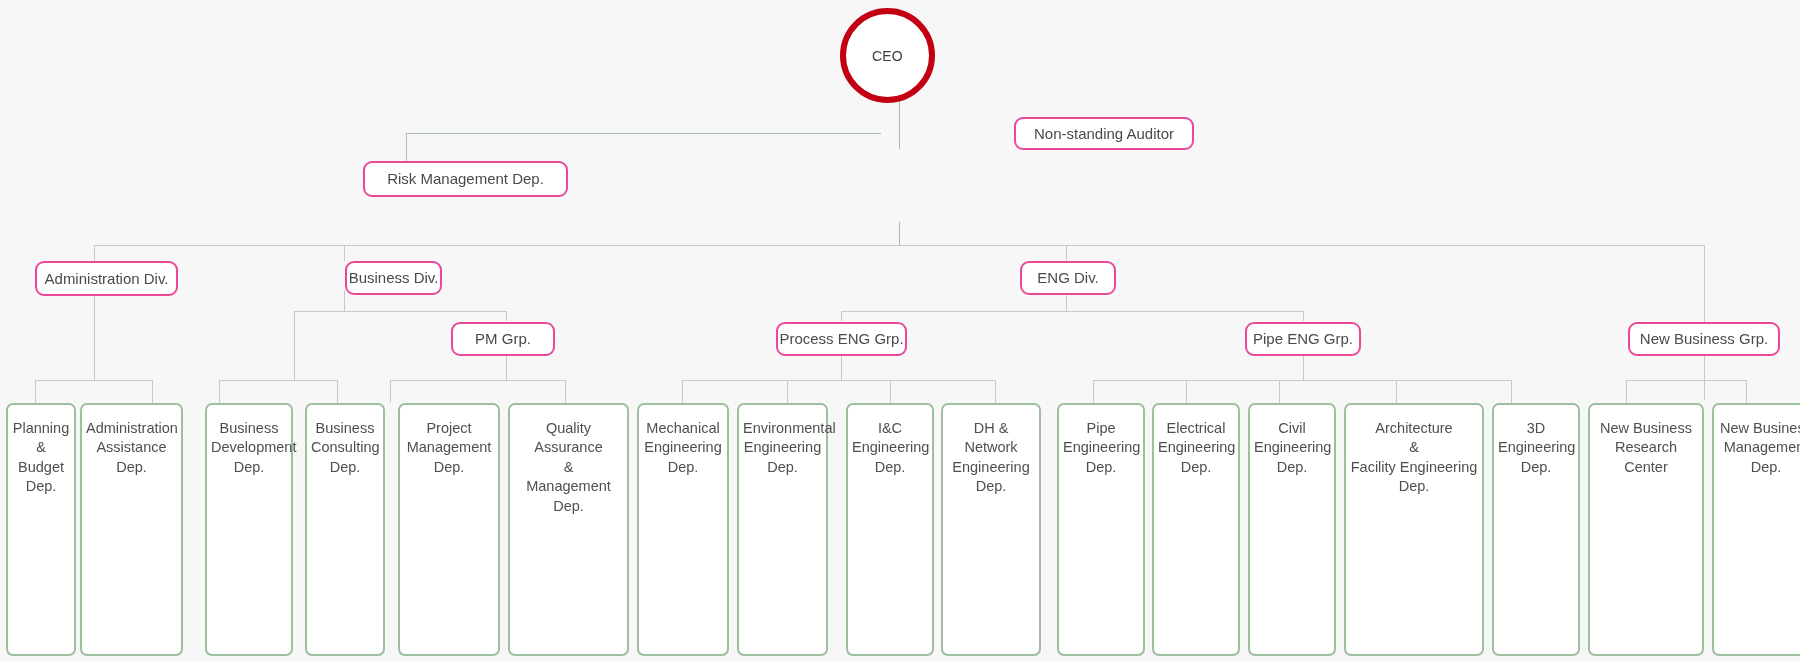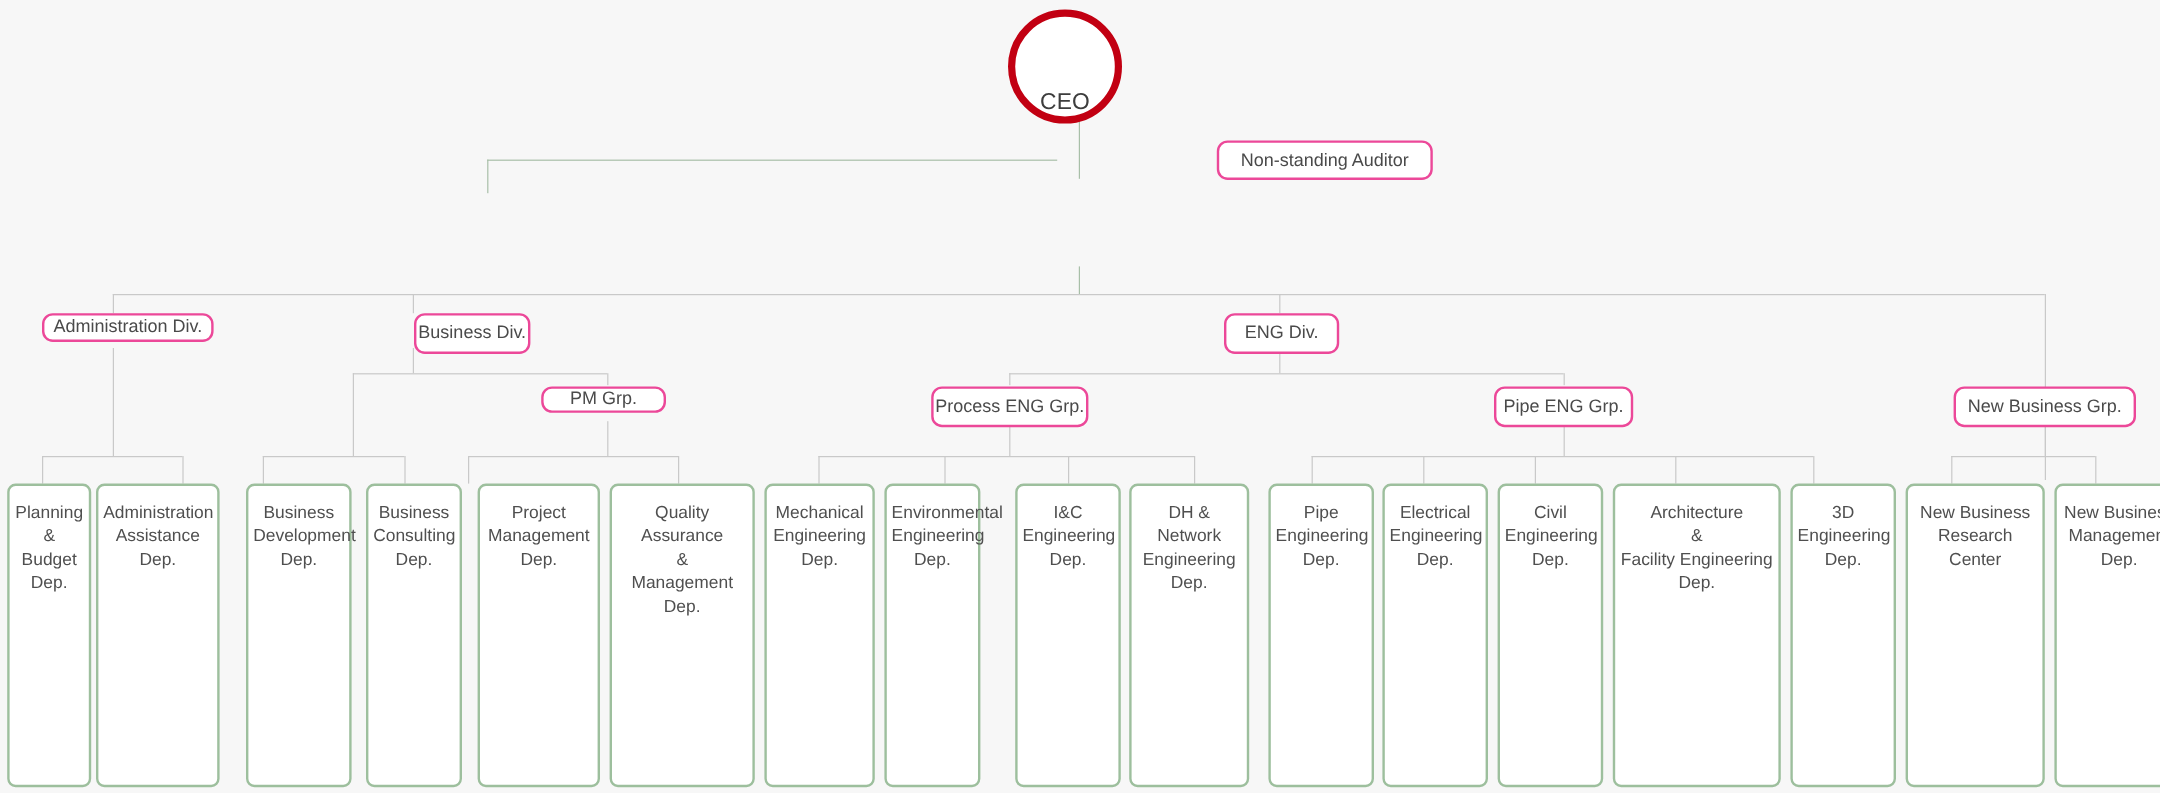--- a/index.html
+++ b/index.html
@@ -32,25 +32,25 @@
   }
   .conn-grey.h { height: 1px; }
   .conn-grey.v { width: 1px; }
 
   
   .circle-node {
     position: absolute;
     border-radius: 50%;
     background: #ffffff;
     display: flex;
-    align-items: flex-end;
+    align-items: center;
     justify-content: center;
     box-sizing: border-box;
     color: #3d3d3d;
-    font-size: 19px;
+    font-size: 14px;
     letter-spacing: .2px;
   }
   .circle-ceo {
     border: 6px solid #c20012;
   }
   .circle-director {
     border: 6px solid #333333;
   }
 
   
@@ -151,34 +151,37 @@
 
   <div class="circle-node circle-ceo" style="left:840px; top:8px; width:95px; height:95px;">
     <span>CEO</span>
   </div>
 
 
   <div class="pill" style="left:1014px; top:117px; width:180px; height:33px;">
     <span>Non-standing Auditor</span>
   </div>
 
-
-  <div class="pill" style="left:35px; top:261px; width:143px; height:24px;justify-content:center;">
+  <div class="pill" style="left:363px; top:161px; width:205px; height:36px;">
+    <span>Risk Management Dep.</span>
+  </div>
+
+  <div class="pill" style="left:35px; top:261px; width:143px; height:35px;justify-content:center;">
     <span>Administration Div.</span>
   </div>
 
   <div class="pill" style="left:345px; top:261px; width:97px; height:34px;">
     <span>Business Div.</span>
   </div>
 
   <div class="pill" style="left:1020px; top:261px; width:96px; height:34px;">
     <span>ENG Div.</span>
   </div>
 
-  <div class="pill" style="left:451px; top:322px; width:104px; height:22px;">
+  <div class="pill" style="left:451px; top:322px; width:104px; height:34px;">
     <span>PM Grp.</span>
   </div>
 
   <div class="pill" style="left:776px; top:322px; width:131px; height:34px;">
     <span>Process ENG Grp.</span>
   </div>
 
   <div class="pill" style="left:1245px; top:322px; width:116px; height:34px;">
     <span>Pipe ENG Grp.</span>
   </div>
@@ -203,21 +206,21 @@
   <div class="dept" style="left:398px;  top:403px; width:102px; height:253px;">Project
 Management
 Dep.</div>
   <div class="dept" style="left:508px;  top:403px; width:121px; height:253px;">Quality Assurance
 &amp;
 Management
 Dep.</div>
   <div class="dept" style="left:637px;  top:403px; width:92px;  height:253px;">Mechanical
 Engineering
 Dep.</div>
-  <div class="dept" style="left:737px;  top:403px; width:80px; height:253px;">Environmental
+  <div class="dept" style="left:737px;  top:403px; width:91px; height:253px;">Environmental
 Engineering
 Dep.</div>
   <div class="dept" style="left:846px;  top:403px; width:88px;  height:253px;">I&amp;C
 Engineering
 Dep.</div>
   <div class="dept" style="left:941px;  top:403px; width:100px; height:253px;">DH &amp; Network
 Engineering
 Dep.</div>
   <div class="dept" style="left:1057px; top:403px; width:88px;  height:253px;">Pipe
 Engineering

